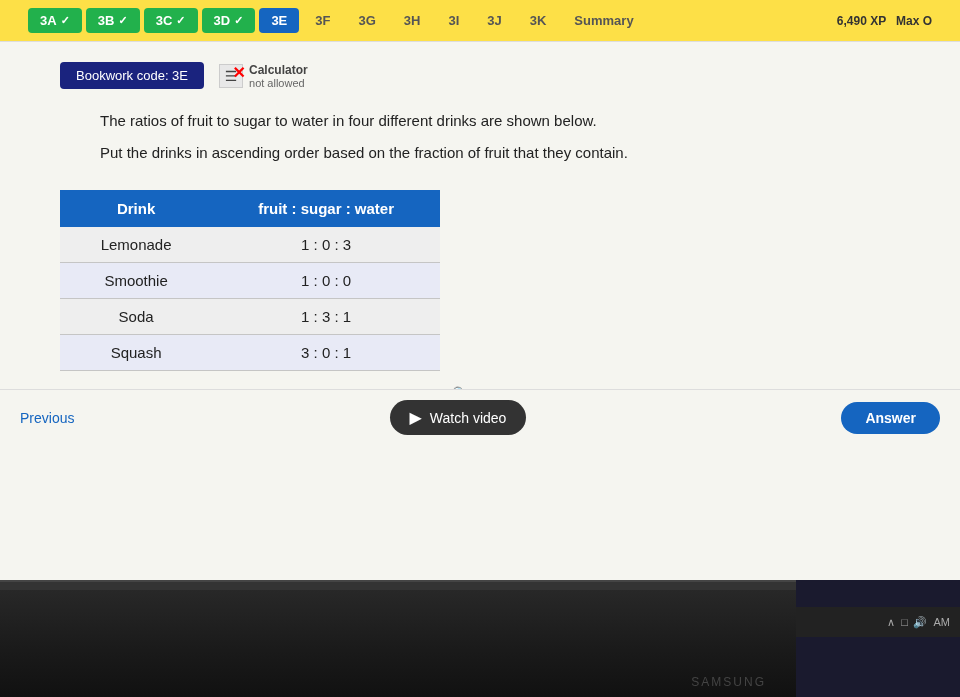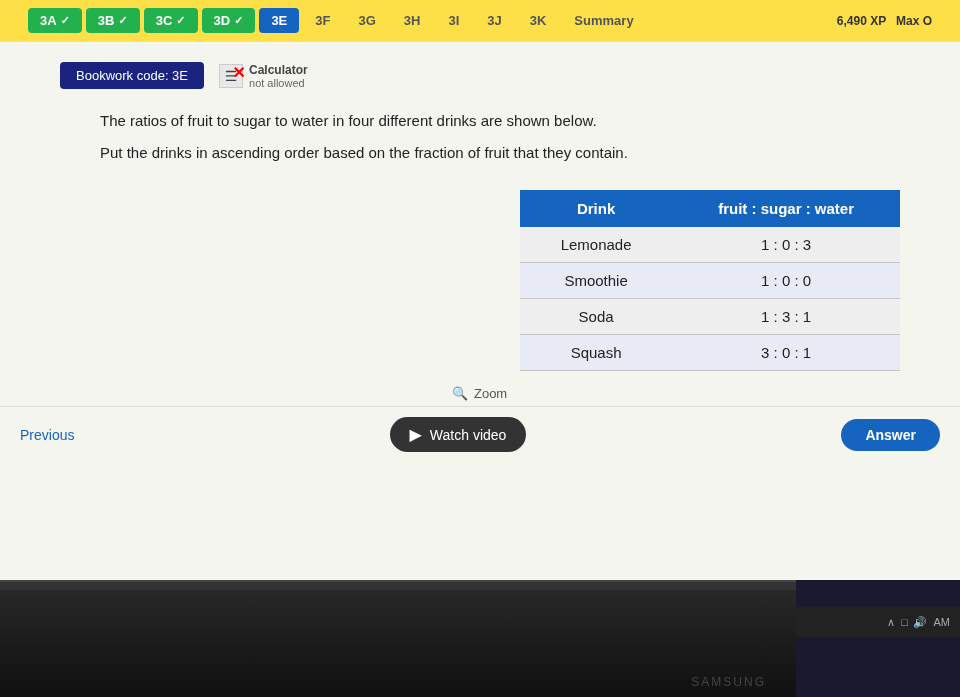--- a/index.html
+++ b/index.html
@@ -154,21 +154,21 @@
       line-height: 1.6;
       margin-bottom: 8px;
       margin-left: 40px;
     }
 
     .bold { font-weight: normal; }
 
     
     .table-container {
       display: flex;
-      justify-content: flex-end;
+      justify-content: flex-start;
       margin: 25px 0 15px 0;
     }
 
     table {
       border-collapse: collapse;
       min-width: 380px;
     }
 
     thead tr {
       background: #1565c0;
@@ -212,21 +212,21 @@
       font-size: 13px;
       cursor: pointer;
       display: flex;
       align-items: center;
       gap: 5px;
     }
 
     
     .action-bar {
       position: absolute;
-      bottom: 118px;
+      bottom: 135px;
       left: 0;
       width: 100%;
       display: flex;
       justify-content: space-between;
       align-items: center;
       padding: 10px 20px;
       background: #f5f5f0;
       border-top: 1px solid #ddd;
     }
 

